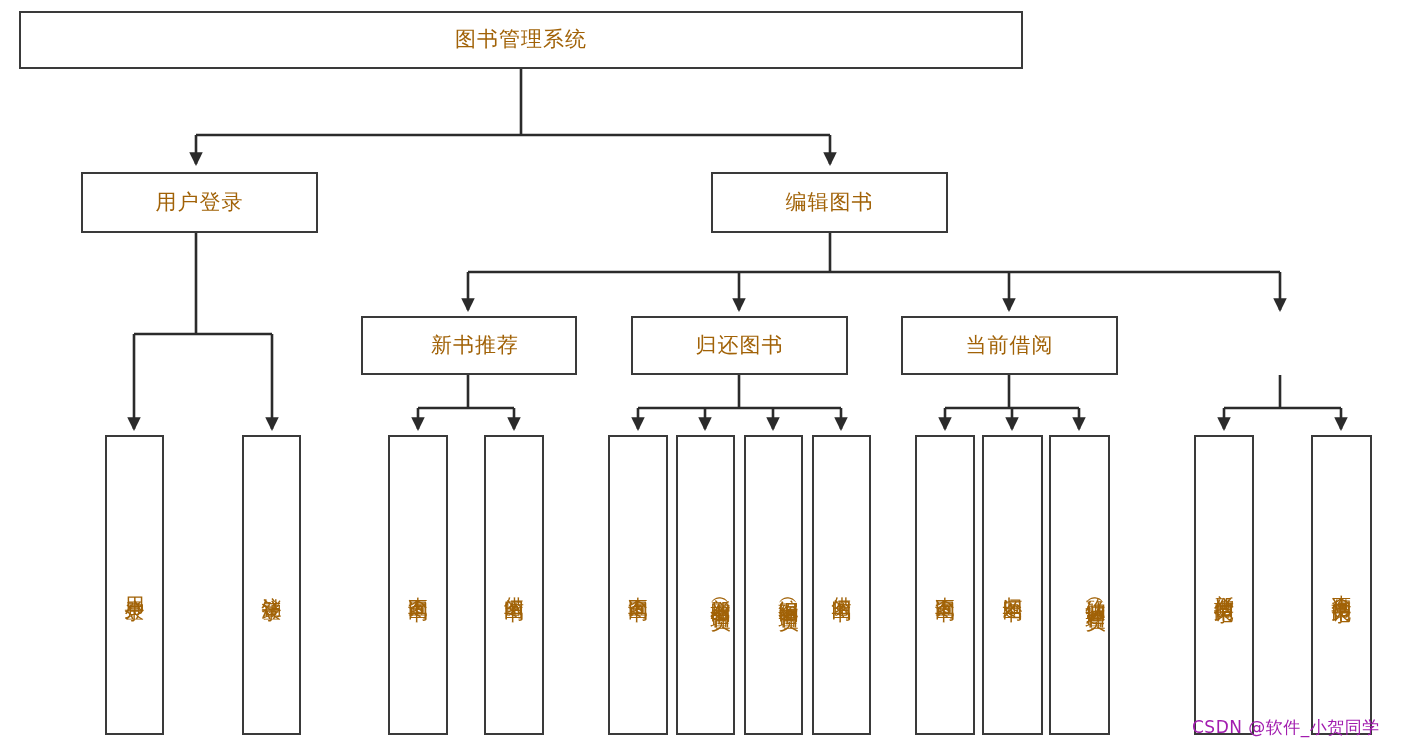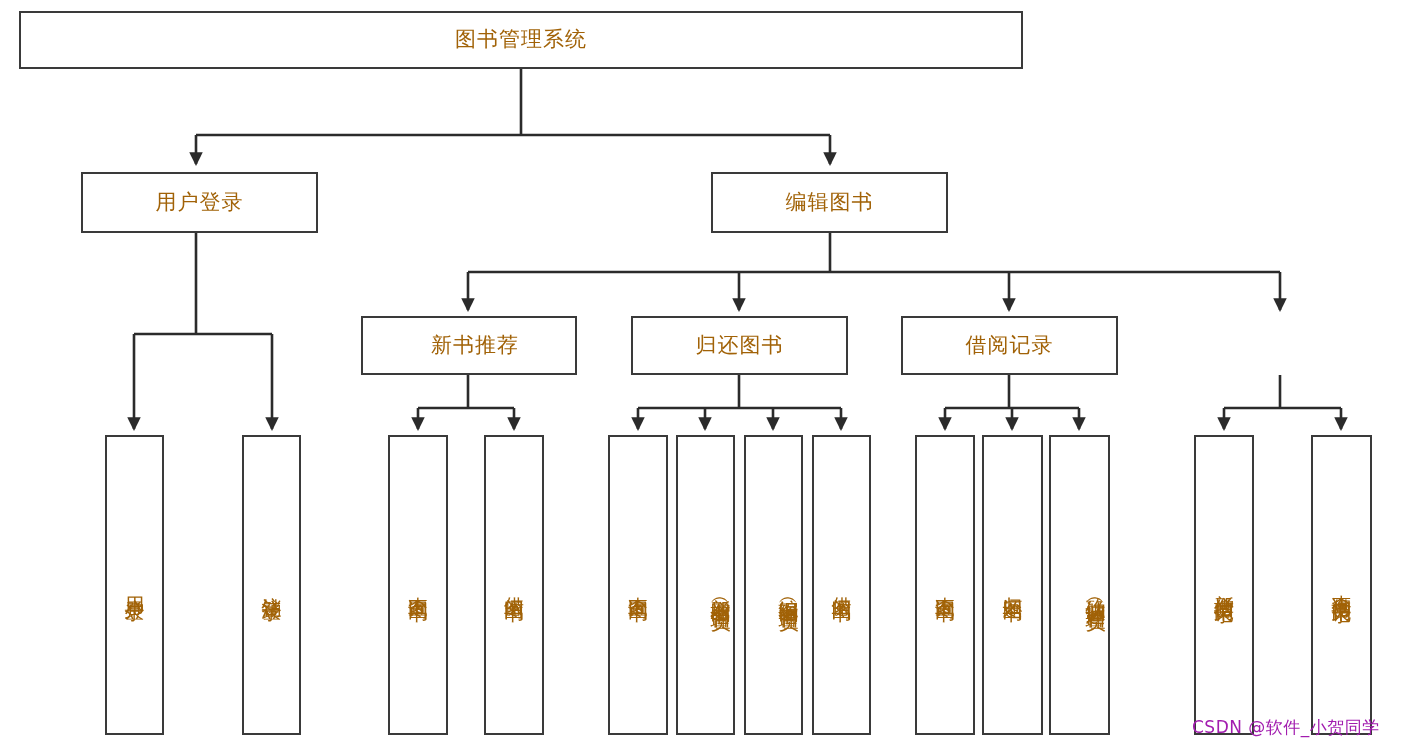--- a/index.html
+++ b/index.html
@@ -133,21 +133,21 @@
     <span>编辑图书</span>
   </div>
 
   <div class="node h" style="left:361px; top:316px; width:216px; height:59px;padding-left:12px;">
     <span>新书推荐</span>
   </div>
   <div class="node h" style="left:631px; top:316px; width:217px; height:59px;">
     <span>归还图书</span>
   </div>
   <div class="node h" style="left:901px; top:316px; width:217px; height:59px;">
-    <span>借阅记录</span>
+    <span>当前借阅</span>
   </div>
 
   <div class="node v mid" style="left:105px; top:435px; width:59px; height:300px;">
     <span>用户登录</span>
   </div>
   <div class="node v mid" style="left:242px; top:435px; width:59px; height:300px;">
     <span>注销登录</span>
   </div>
 
   <div class="node v mid" style="left:388px; top:435px; width:60px; height:300px;">

